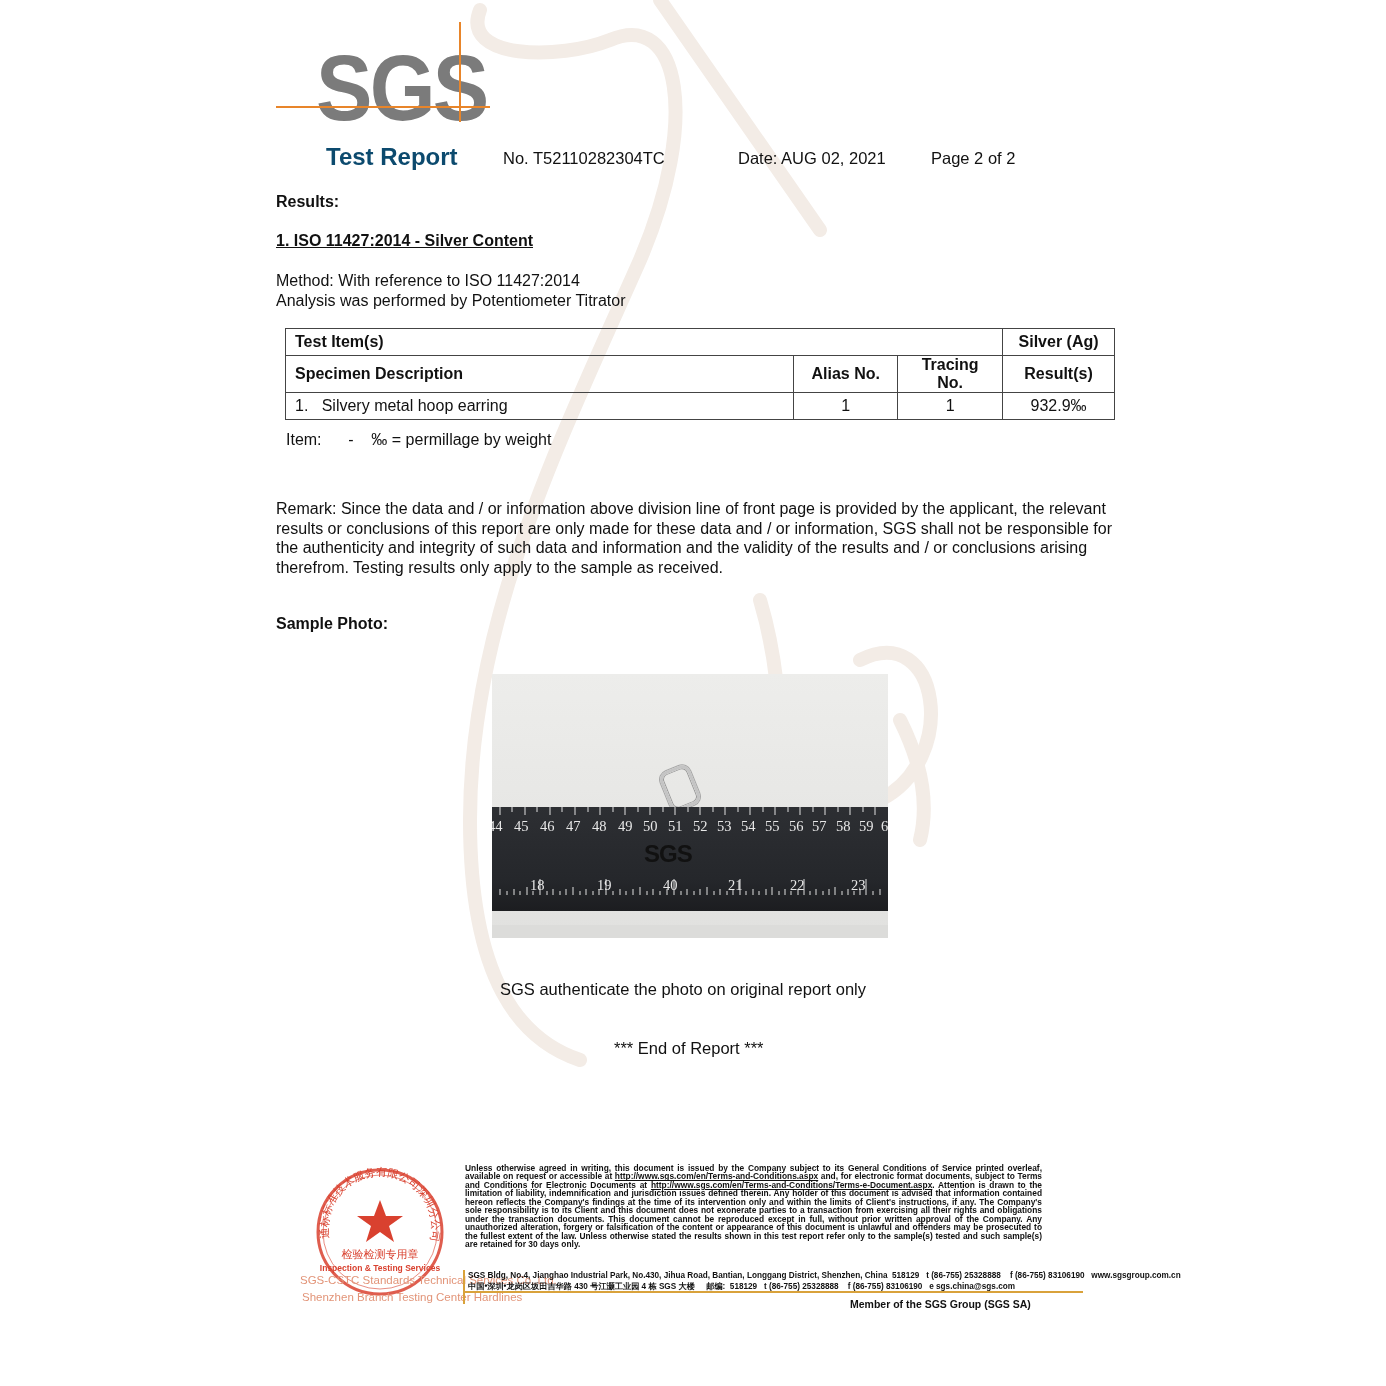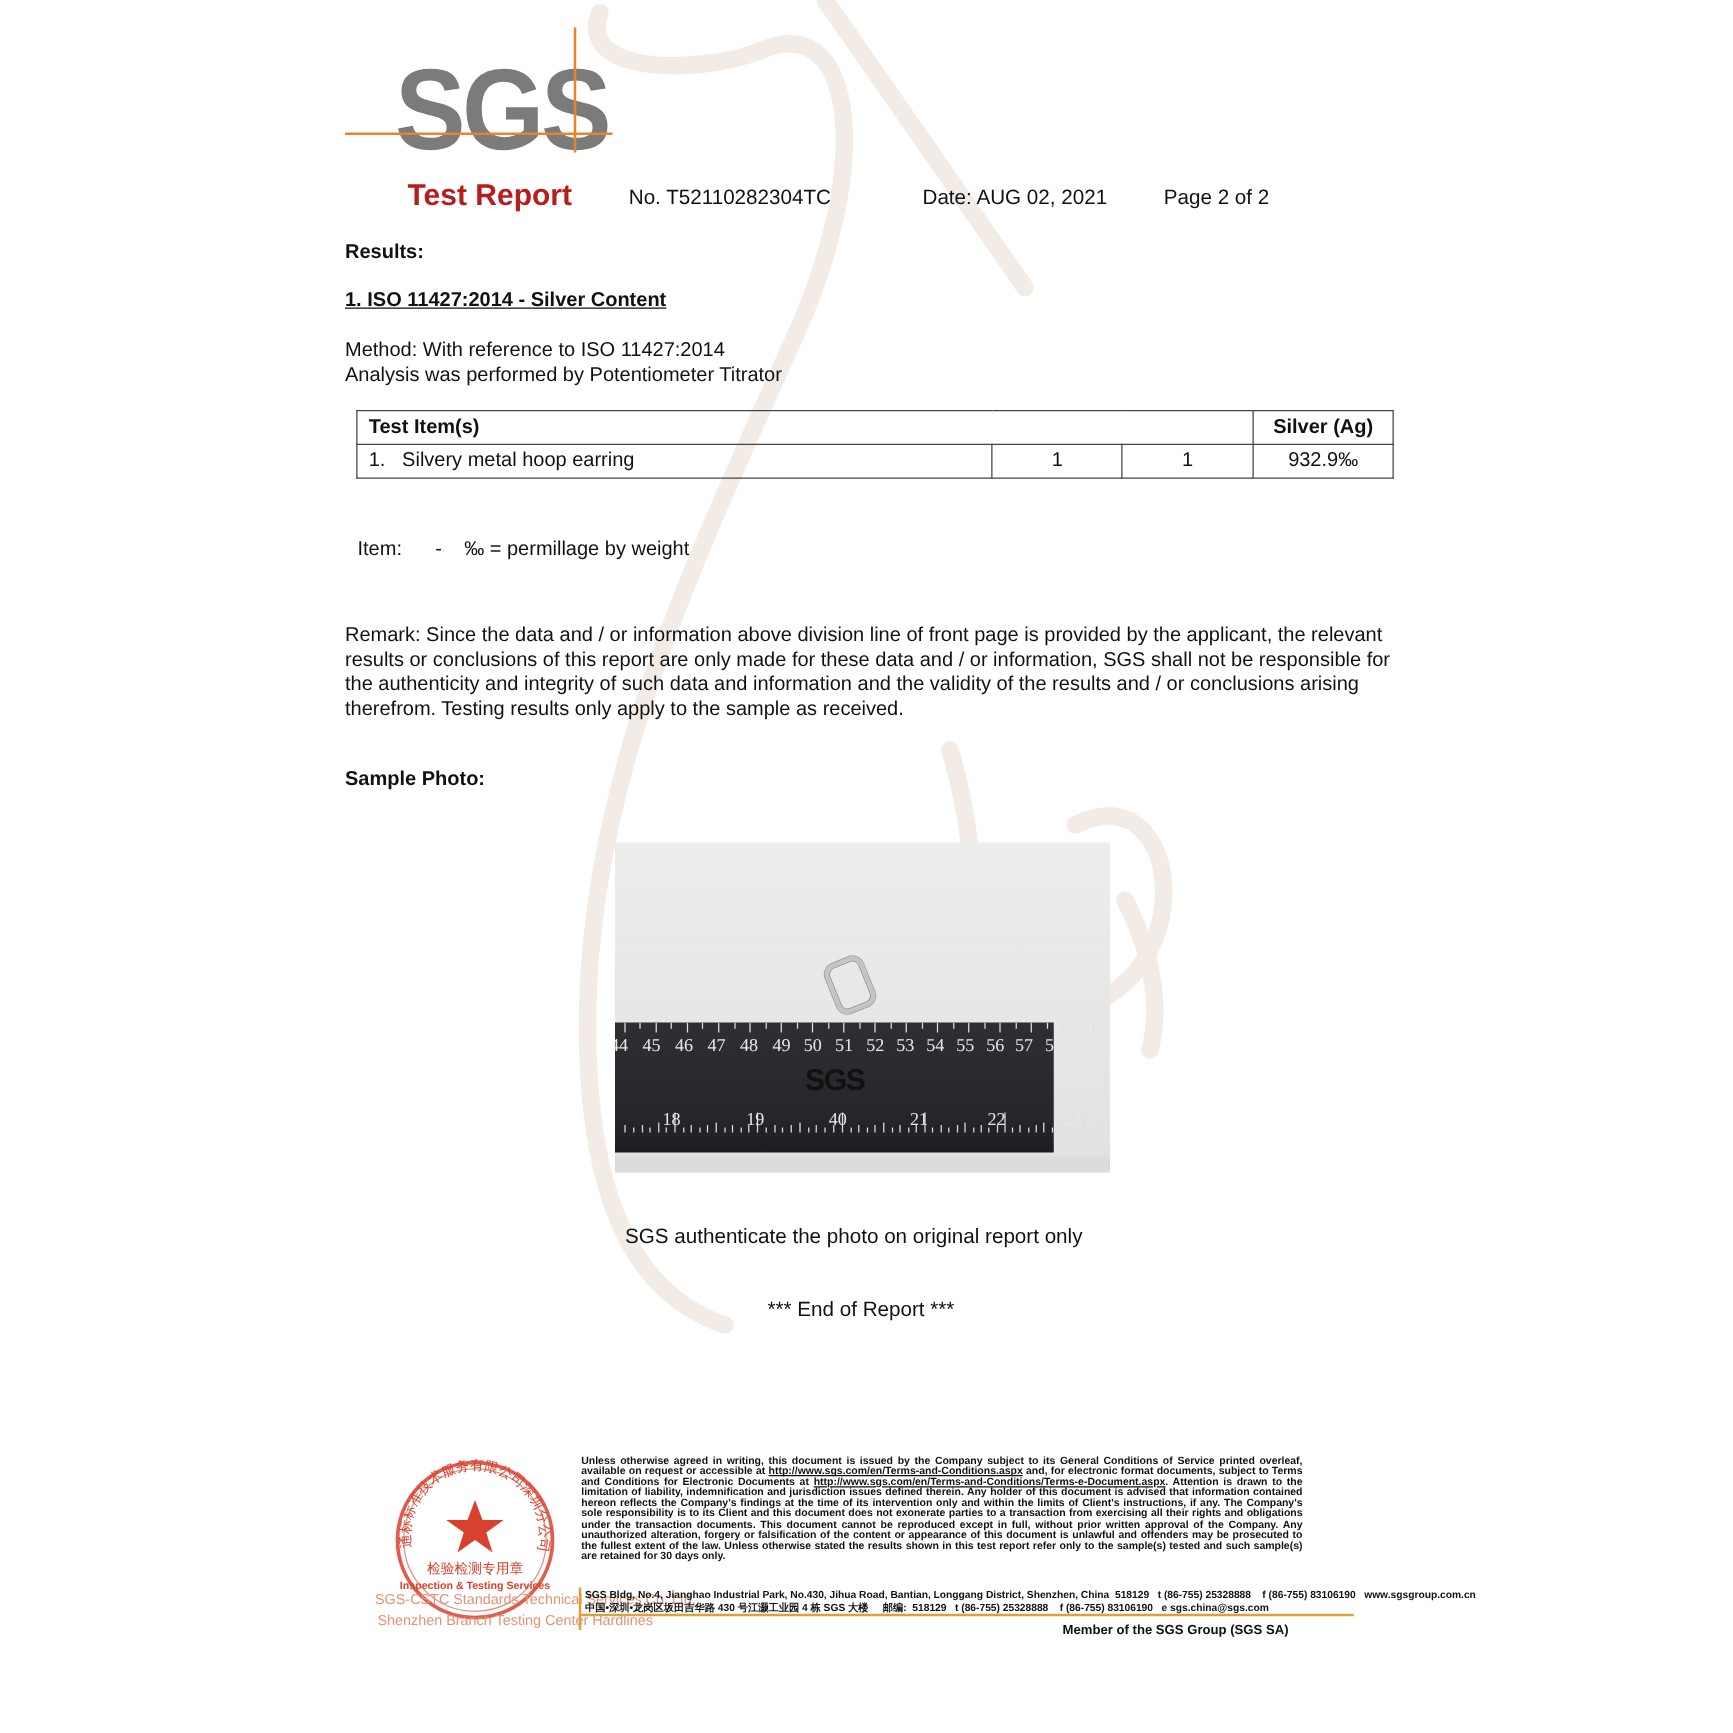--- a/index.html
+++ b/index.html
@@ -10,21 +10,21 @@
   
   .watermark { position: absolute; left: 0; top: 0; width: 1386px; height: 1386px; pointer-events: none; }
 
   
   .logo { left: 276px; top: 22px; width: 214px; height: 118px; }
   .logo-text { position: absolute; left: 40px; top: 20px; font-family: "Liberation Sans", sans-serif; font-weight: 700; font-size: 92px; letter-spacing: -3px; color: #7b7b7b; line-height: 1; transform: scaleX(0.92); transform-origin: left top; }
   .logo-hline { position: absolute; left: 0; top: 84px; width: 214px; height: 2px; background: #e8852a; }
   .logo-vline { position: absolute; left: 183px; top: 0; width: 2px; height: 100px; background: #e8852a; }
 
   
-  .title { left: 326px; top: 143px; font-size: 24px; font-weight: 700; color: #b91c1c; }
+  .title { left: 326px; top: 143px; font-size: 24px; font-weight: 700; color: #0c4a6e; }
   .report-no { left: 503px; top: 149px; font-size: 16.5px; }
   .report-date { left: 738px; top: 149px; font-size: 16.5px; }
   .report-page { left: 931px; top: 149px; font-size: 16.5px; }
 
   .results-label { left: 276px; top: 193px; font-size: 16px; font-weight: 700; }
   .section-heading { left: 276px; top: 232px; font-size: 16px; font-weight: 700; text-decoration: underline; }
   .method-line { left: 276px; top: 271px; font-size: 16px; line-height: 19.5px; }
 
   
   .result-table { position: absolute; left: 285px; top: 328px; width: 830px; border-collapse: collapse; font-size: 16px; }
@@ -33,21 +33,21 @@
   .result-table .c { text-align: center; }
 
   .note { left: 286px; top: 431px; font-size: 16px; white-space: pre; }
 
   .remark { left: 276px; top: 499px; width: 840px; font-size: 16px; line-height: 19.5px; }
 
   .sample-label { left: 276px; top: 615px; font-size: 16px; font-weight: 700; }
 
   
   .photo { left: 492px; top: 674px; width: 396px; height: 264px; background: linear-gradient(180deg, #ededeb 0%, #e6e6e4 60%, #e1e1df 100%); overflow: hidden; }
-  .ruler { position: absolute; left: 0; top: 144px; width: 351px; height: 104px; background: linear-gradient(180deg, #2d2f33 0%, #25272b 70%, #1c1d20 100%); }
+  .ruler { position: absolute; left: 0; top: 133px; width: 396px; height: 104px; background: linear-gradient(180deg, #2d2f33 0%, #25272b 70%, #1c1d20 100%); }
   .ruler-bottom { position: absolute; left: 0; top: 251px; width: 396px; height: 13px; background: #dcdcda; }
   .ruler-num-top { position: absolute; top: 11px; font-family: "Liberation Serif", serif; font-size: 14.5px; color: #e8e8e8; }
   .ruler-num-bot { position: absolute; top: 50px; font-family: "Liberation Serif", serif; font-size: 14.5px; color: #e8e8e8; margin-top: 20px; }
   .ruler-sgs { position: absolute; left: 152px; top: 33px; font-weight: 700; font-size: 24px; color: #111; letter-spacing: -1px; }
   .earring { position: absolute; left: 172px; top: 93px; width: 32px; height: 42px; border: 3.5px solid #c4c4c4; border-radius: 9px; transform: rotate(-22deg); box-shadow: inset 0 0 0 1px #9b9b9b, 0 0 0 1px #a8a8a8; }
 
   .photo-caption { left: 500px; top: 980px; font-size: 16.5px; }
   .end-report { left: 614px; top: 1039px; font-size: 16.5px; }
 
   
@@ -98,20 +98,26 @@
   <colgroup>
     <col style="width:509px">
       <col style="width:104px">
       <col style="width:105px">
       <col style="width:112px">
   </colgroup>
   <tbody>
       <tr>
     <td colspan="3" class="hdr">Test Item(s)</td>
     <td class="hdr c">Silver (Ag)</td>
+  </tr>
+  <tr>
+    <td class="hdr">Specimen Description</td>
+    <td class="hdr c">Alias No.</td>
+    <td class="hdr c">Tracing No.</td>
+    <td class="hdr c">Result(s)</td>
   </tr>
   <tr>
     <td style="white-space:pre">1.   Silvery metal hoop earring</td>
     <td class="c">1</td>
     <td class="c">1</td>
     <td class="c">932.9‰</td>
   </tr>
 </tbody>
   </table>
 

